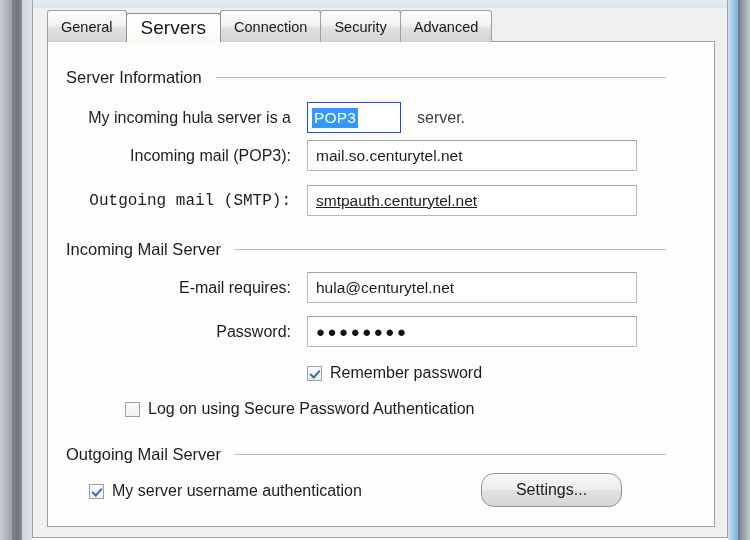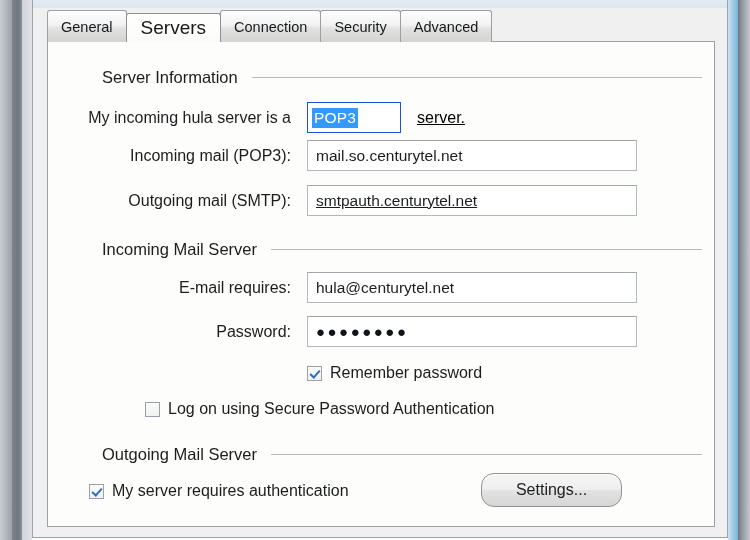--- a/index.html
+++ b/index.html
@@ -119,21 +119,20 @@
     z-index: 3;
   }
 
   
   .group {
     position: absolute;
     display: flex;
     align-items: center;
     left: 18px;
     width: 600px;
-    margin-left: 36px;
   }
   .group-label {
     font-size: 16.5px;
     color: #1b1d1f;
     white-space: nowrap;
     padding-right: 14px;
   }
   .group-rule {
     flex: 1;
     height: 1px;
@@ -173,24 +172,23 @@
   }
   .sel-text {
     background: #3399ff;
     color: #ffffff;
     font-size: 15.5px;
     padding: 1px 2px;
     letter-spacing: 0.2px;
   }
   .suffix-text {
     font-size: 16px;
-    color: #000000;
+    color: #404040;
     margin-left: 16px;
     white-space: nowrap;
-    text-decoration: underline;
   }
   .pw-dots {
     font-size: 15px;
     letter-spacing: 2.5px;
     color: #10131a;
   }
 
   
   .checkrow {
     position: absolute;
@@ -287,21 +285,21 @@
       </div>
 
       <div class="row" style="top:98px; left:18px; width:612px;">
         <span class="field-label" style="width:225px;">Incoming mail (POP3):</span>
         <div class="textbox" style="margin-left:16px; width:330px;">
           <span>mail.so.centurytel.net</span>
         </div>
       </div>
 
       <div class="row" style="top:143px; left:18px; width:612px;">
-        <span class="field-label" style="width:225px;">Outgoing mail (SMTP):</span>
+        <span class="field-label" style="width:225px;font-family:Liberation Mono, monospace;">Outgoing mail (SMTP):</span>
         <div class="textbox" style="margin-left:16px; width:330px;text-decoration:underline;">
           <span>smtpauth.centurytel.net</span>
         </div>
       </div>
 
       <div class="group" style="top:198px;">
         <span class="group-label">Incoming Mail Server</span>
         <span class="group-rule"></span>
       </div>
 
@@ -317,33 +315,33 @@
         <div class="textbox" style="margin-left:16px; width:330px;">
           <span class="pw-dots">●●●●●●●●</span>
         </div>
       </div>
 
       <div class="checkrow" style="top:322px; left:259px;">
         <span class="checkbox checked"></span>
         <span class="check-label">Remember password</span>
       </div>
 
-      <div class="checkrow" style="top:358px; left:68px;padding-left:29px;">
+      <div class="checkrow" style="top:358px; left:48px;padding-left:29px;">
         <span class="checkbox"></span>
         <span class="check-label">Log on using Secure Password Authentication</span>
       </div>
 
       <div class="group" style="top:403px;">
         <span class="group-label">Outgoing Mail Server</span>
         <span class="group-rule"></span>
       </div>
 
       <div class="checkrow" style="top:440px; left:41px;">
         <span class="checkbox checked"></span>
-        <span class="check-label">My server requires authentication</span>
+        <span class="check-label">My server username authentication</span>
       </div>
 
       <div class="btn" style="top:431px; left:433px; width:141px; height:34px;">
         <span>Settings...</span>
       </div>
 
     </div>
   </div>
 </div>
 

